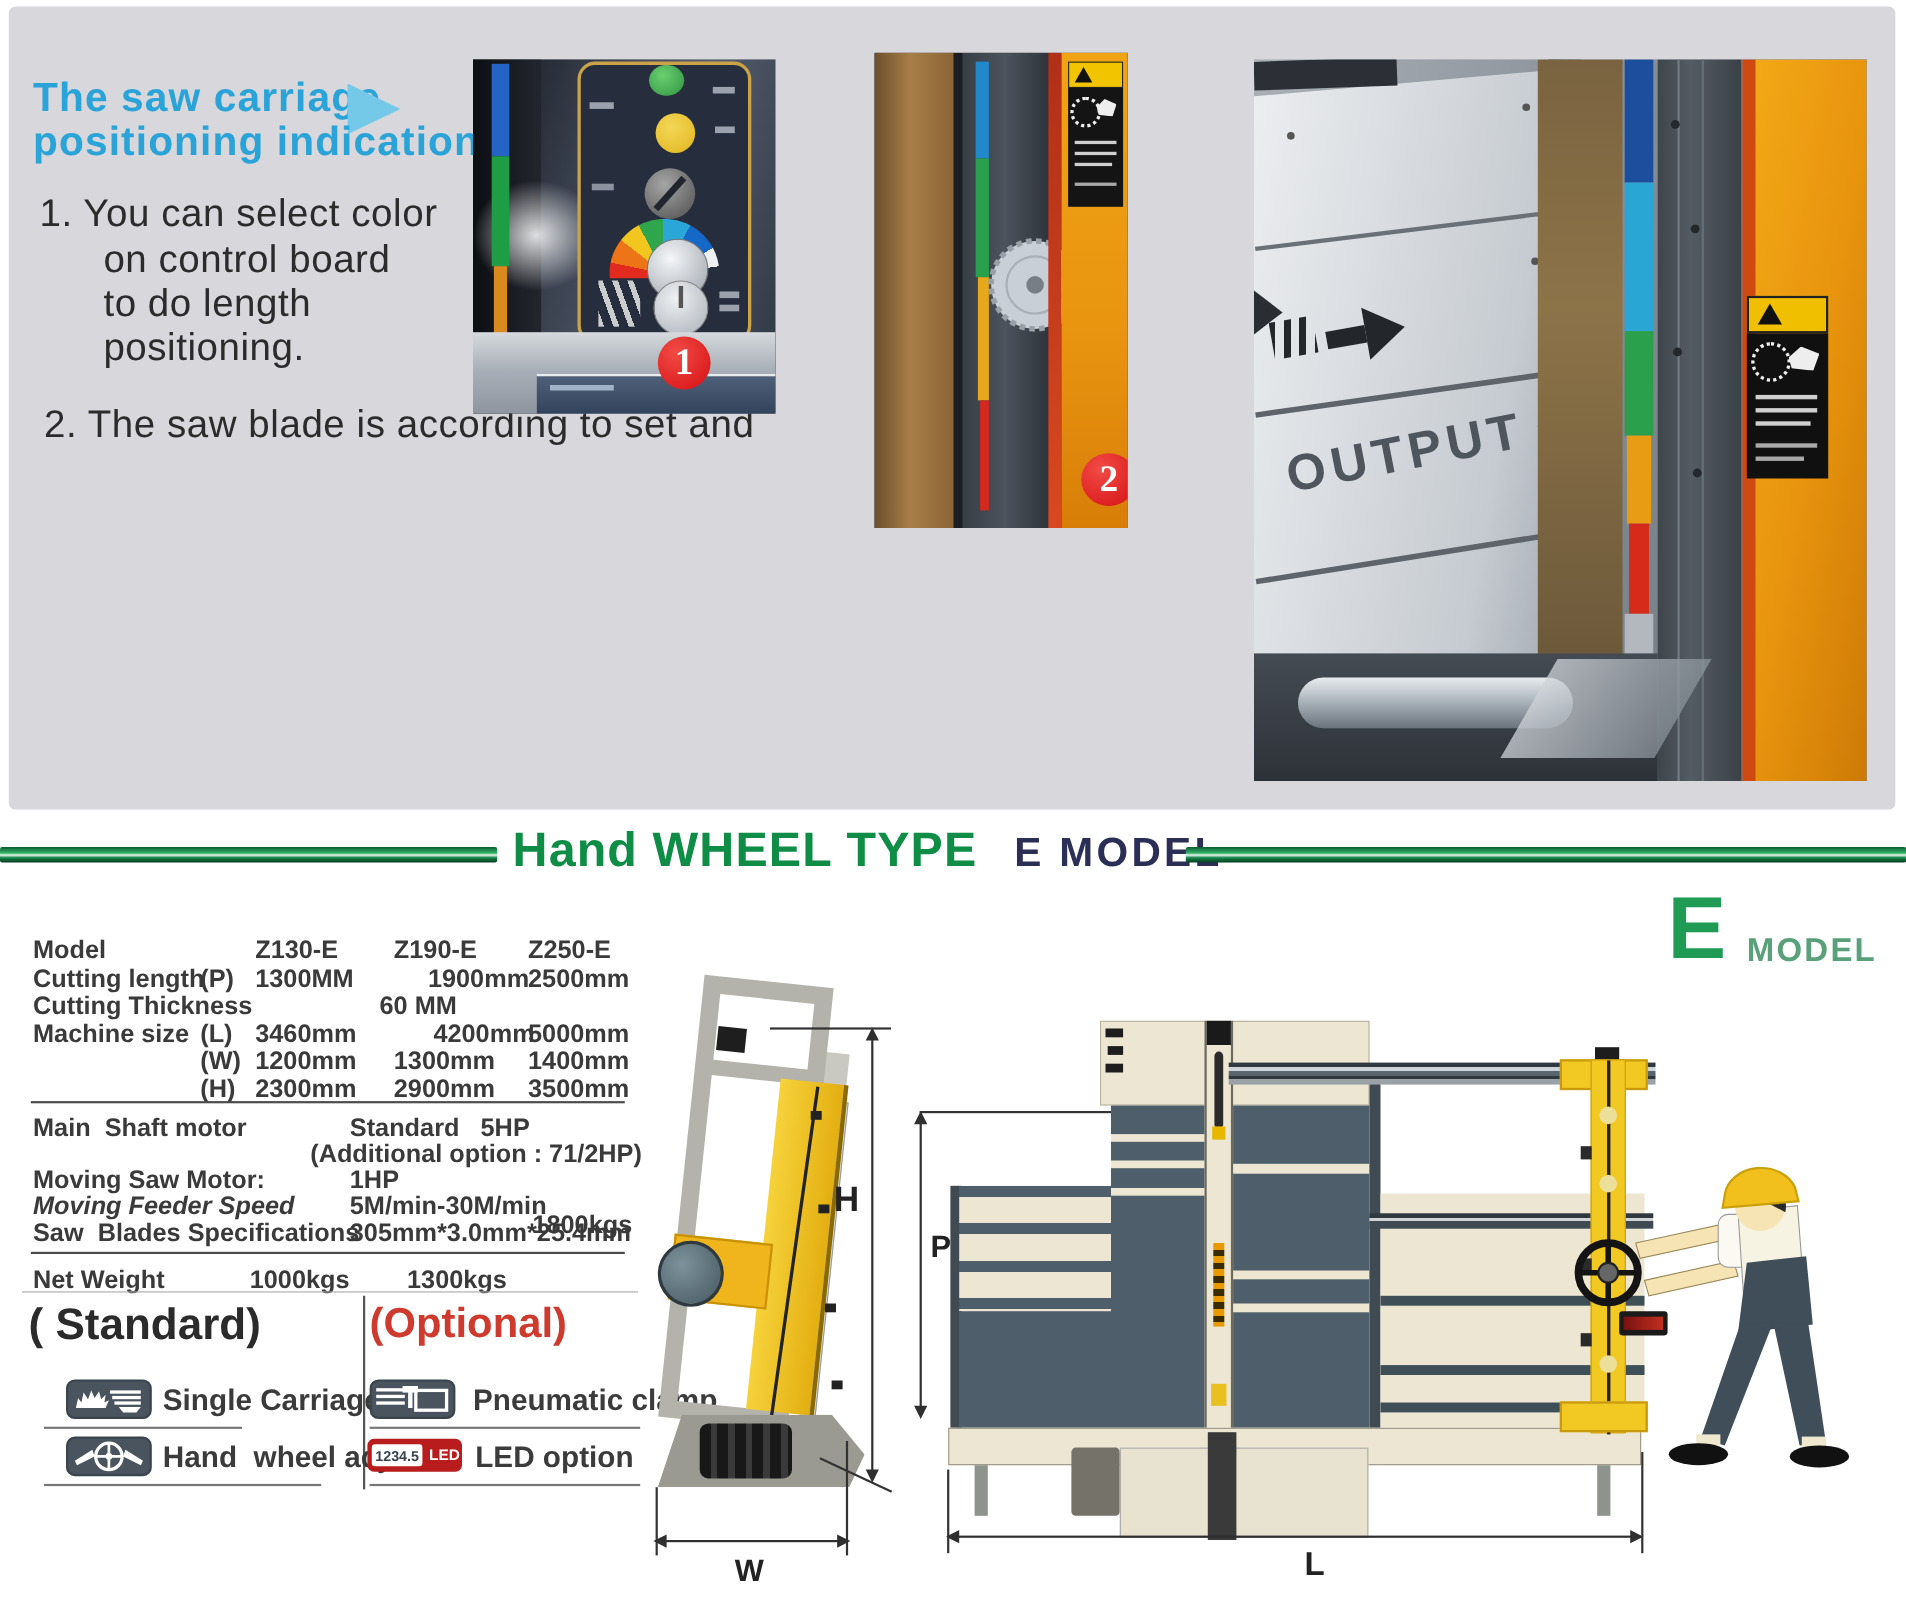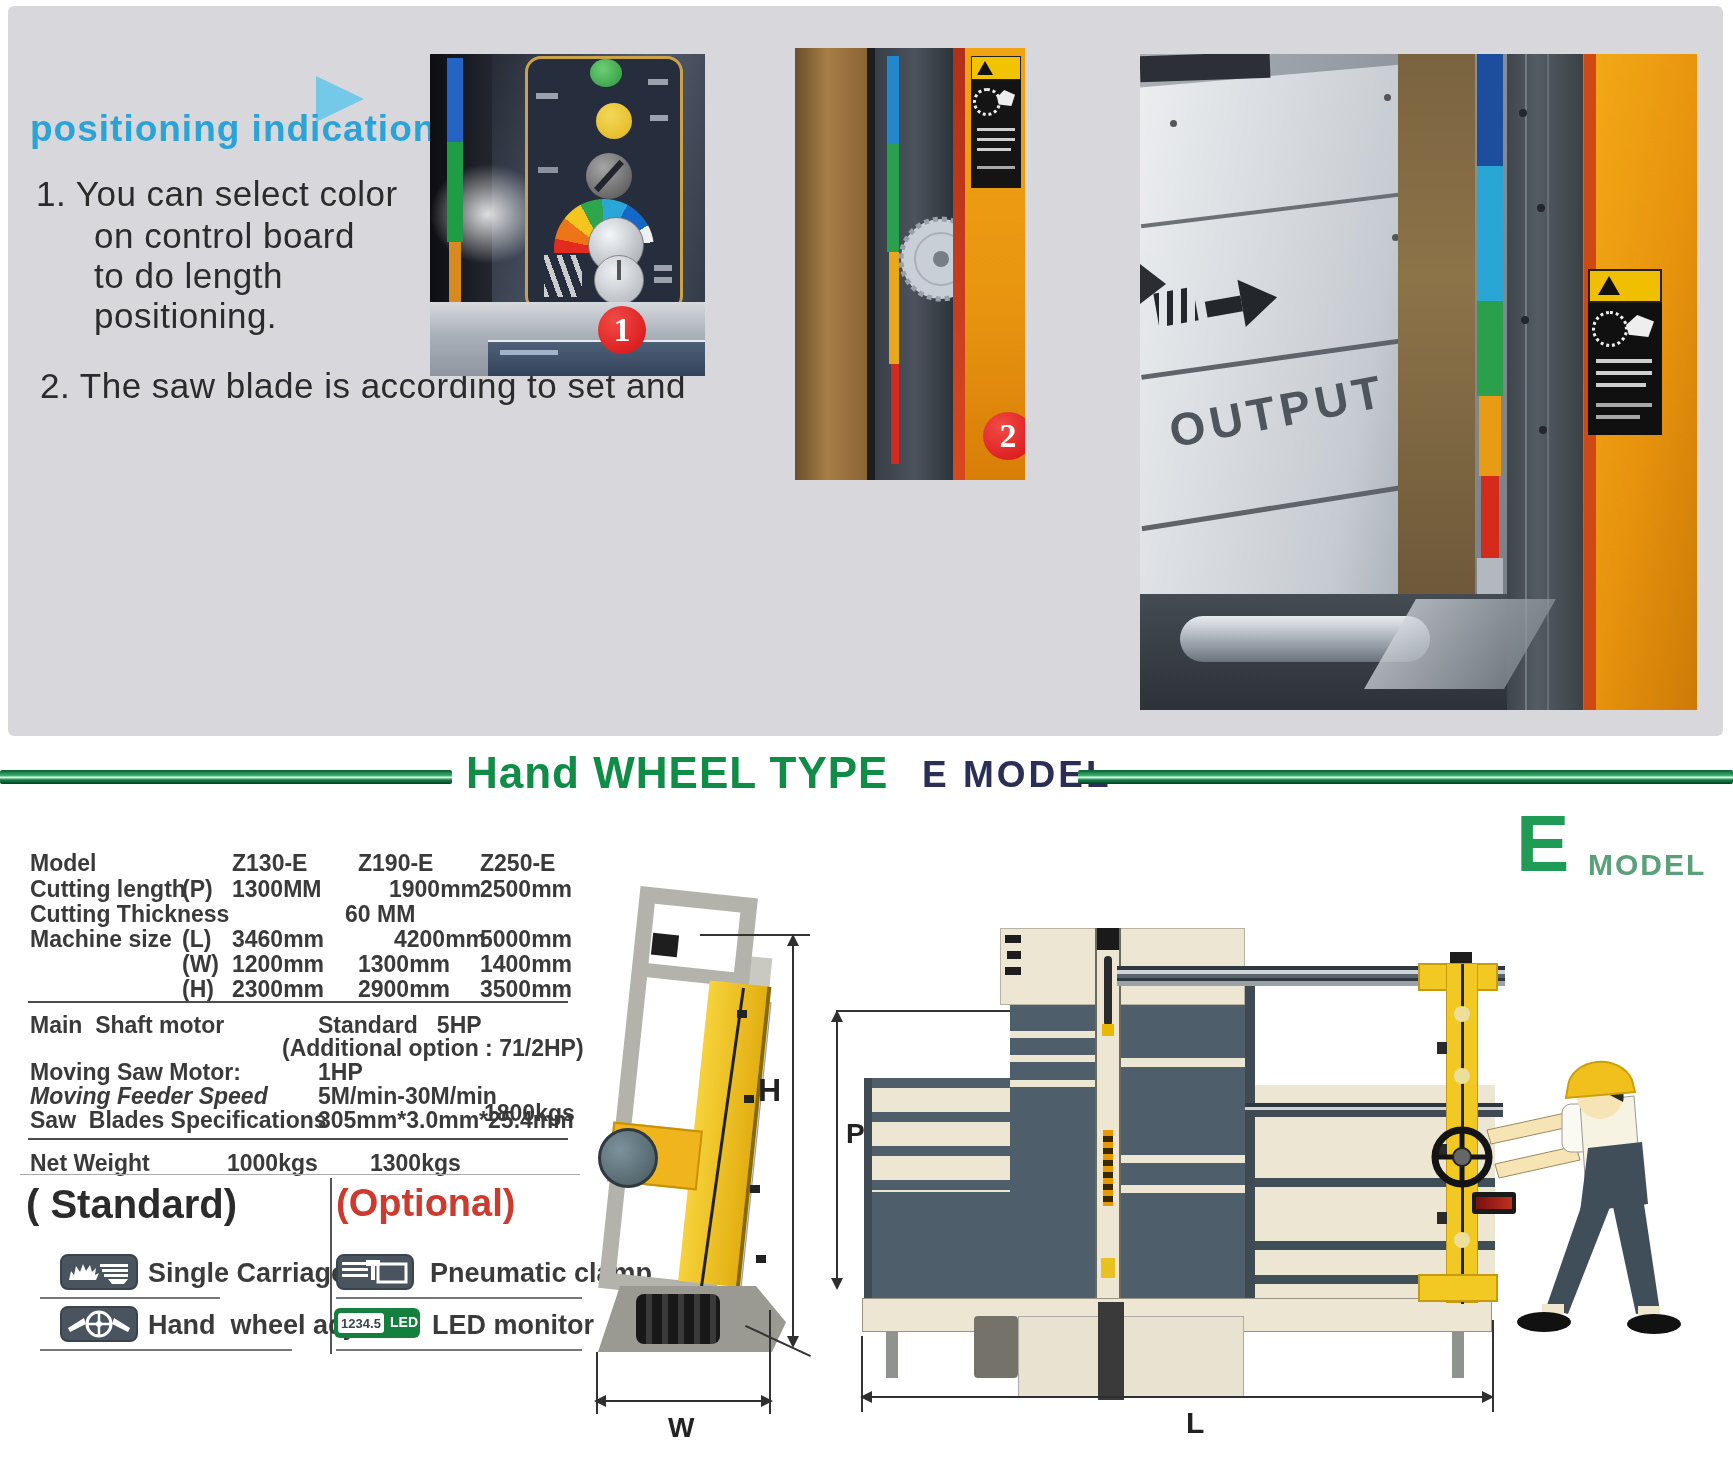--- a/index.html
+++ b/index.html
@@ -40,20 +40,21 @@
   .logo-e{font-size:80px;font-weight:700;color:#1f9b55;line-height:1;}
   .logo-model{font-size:30px;font-weight:700;color:#5aa07a;letter-spacing:2px;}
 </style>
 </head>
 <body>
 
 <div class="page">
 
   <section class="abs top-panel">
 
+    <div class="abs head-blue txt" style="left:22px;top:62px;">The saw carriage</div>
     <div class="abs tri-right" style="left:308px;top:70px;"></div>
     <div class="abs head-blue txt" style="left:22px;top:102px;">positioning indication</div>
 
     <div class="abs note txt" style="left:28px;top:168px;">1. You can select color</div>
     <div class="abs note txt" style="left:86px;top:210px;">on control board</div>
     <div class="abs note txt" style="left:86px;top:250px;">to do length</div>
     <div class="abs note txt" style="left:86px;top:290px;">positioning.</div>
 
     <div class="abs note txt" style="left:32px;top:360px;">2. The saw blade is according to set and</div>
 
@@ -284,25 +285,25 @@
         <rect x="4" y="12" width="26" height="3" fill="#fff"></rect>
         <rect x="4" y="18" width="26" height="3" fill="#fff"></rect>
         <rect x="28" y="4" width="14" height="6" fill="#fff"></rect>
         <rect x="33" y="8" width="4" height="16" fill="#fff"></rect>
         <rect x="40" y="8" width="28" height="18" fill="none" stroke="#fff" stroke-width="3"></rect>
       </svg>
     </div>
     <div class="abs flabel" style="left:430px;top:1258px;">Pneumatic clamp</div>
     <div class="abs funder" style="left:336px;top:1297px;width:246px;"></div>
 
-    <div class="abs" style="left:334px;top:1308px;width:86px;height:30px;background:#15803d;border-radius:6px;">
+    <div class="abs" style="left:334px;top:1308px;width:86px;height:30px;background:#b91c1c;border-radius:6px;">
       <div class="abs" style="left:4px;top:5px;width:46px;height:20px;background:#fff;border-radius:3px;font-size:13px;font-weight:700;color:#39444e;display:flex;align-items:center;justify-content:center;">1234.5</div>
       <div class="abs" style="left:56px;top:6px;font-size:14px;font-weight:700;color:#fff;">LED</div>
     </div>
-    <div class="abs flabel" style="left:432px;top:1310px;">LED monitor</div>
+    <div class="abs flabel" style="left:432px;top:1310px;">LED option</div>
     <div class="abs funder" style="left:336px;top:1349px;width:246px;"></div>
   </div>
 
   <div class="abs">
     <div class="abs" style="left:704px;top:955px;width:34px;height:330px;background:#c9c9c1;transform:rotate(6deg);transform-origin:50% 100%;"></div>
     <div class="abs" style="left:598px;top:890px;width:118px;height:404px;border:16px solid #b3b3ab;box-sizing:border-box;transform:rotate(6deg);transform-origin:50% 100%;">
       <div style="position:absolute;left:-2px;top:60px;width:90px;height:14px;background:#b3b3ab;"></div>
     </div>
     <div class="abs" style="left:652px;top:934px;width:26px;height:22px;background:#1e1e1e;transform:rotate(6deg);"></div>
     <div class="abs" style="left:726px;top:1000px;width:12px;height:300px;background:#e2dfd2;border:1px solid #999;transform:rotate(6deg);transform-origin:50% 100%;"></div>

